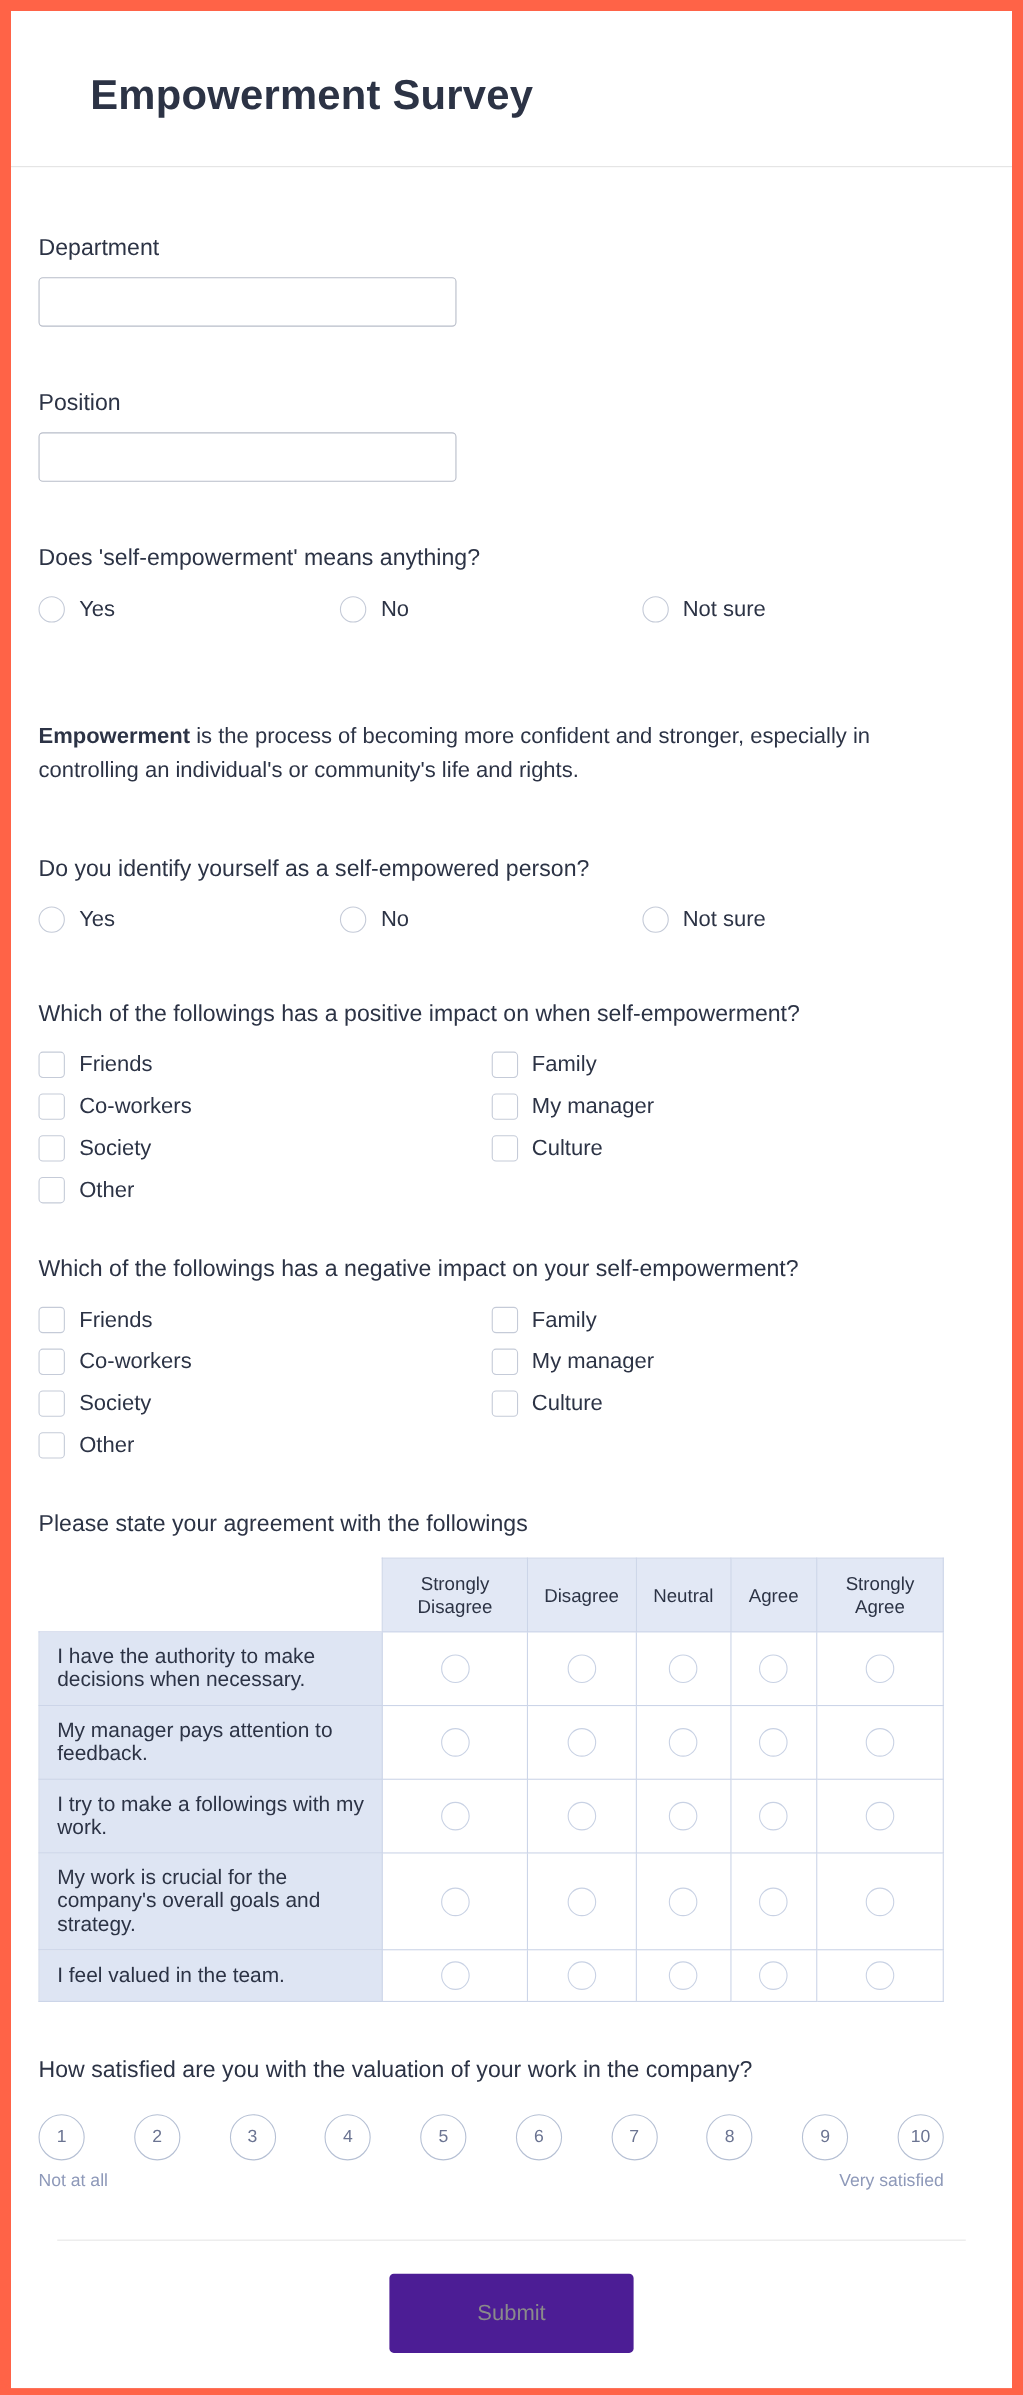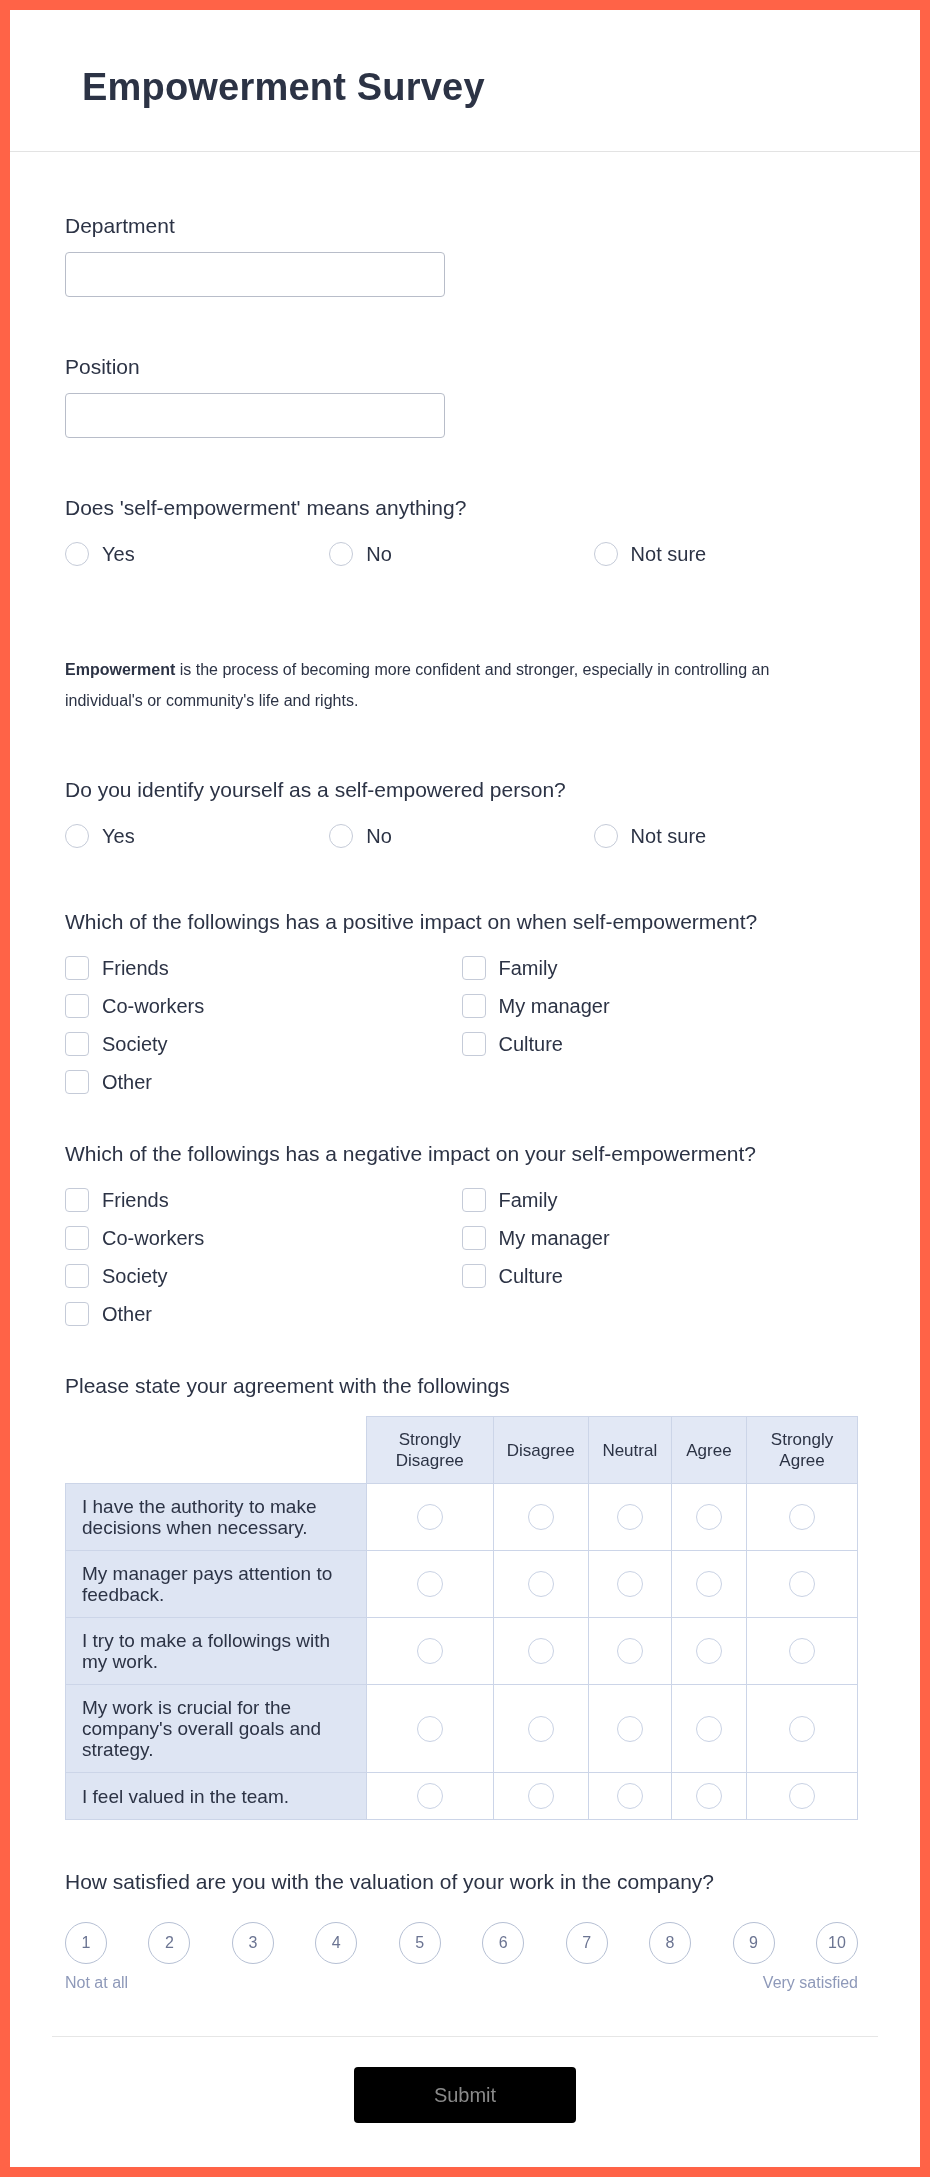--- a/index.html
+++ b/index.html
@@ -22,21 +22,21 @@
     border-bottom: 1px solid #e3e3e3;
   }
   .title {
     margin: 0;
     font-size: 38px;
     font-weight: 700;
     color: #2c3345;
     letter-spacing: 0.2px;
   }
   
-  .form-body { padding: 62px 62px 0 55px; }
+  .form-body { padding: 62px 62px 0 25px; }
   .field { margin-bottom: 58px; }
   .field-label, .q-label {
     display: block;
     font-size: 21px;
     color: #2c3345;
     margin-bottom: 14px;
   }
   .text-input {
     display: block;
     width: 380px;
@@ -77,21 +77,21 @@
   .option-label {
     font-size: 20px;
     color: #2c3345;
     margin-left: 13px;
   }
   .q-means { margin-bottom: 88px; }
   
   .info-text { margin-bottom: 62px; }
   .info-text p {
     margin: 0;
-    font-size: 16px;
+    font-size: 20px;
     line-height: 31px;
     color: #2c3345;
     max-width: 760px;
   }
   
   .checkbox-grid {
     display: flex;
     flex-wrap: wrap;
     row-gap: 14px;
   }
@@ -180,22 +180,22 @@
   
   .submit-section {
     border-top: 1px solid #e6e6e6;
     margin: 44px 42px 0 42px;
     padding: 30px 0 32px 0;
     text-align: center;
   }
   .submit-btn {
     display: inline-block;
     width: 222px;
-    height: 56px;
-    background: #000000;
+    height: 72px;
+    background: #4c1d95;
     border: none;
     border-radius: 4px;
     font-family: "Liberation Sans", sans-serif;
     font-size: 20px;
     color: #8a8a8a;
     cursor: pointer;
   }
 </style>
 </head>
 <body>

